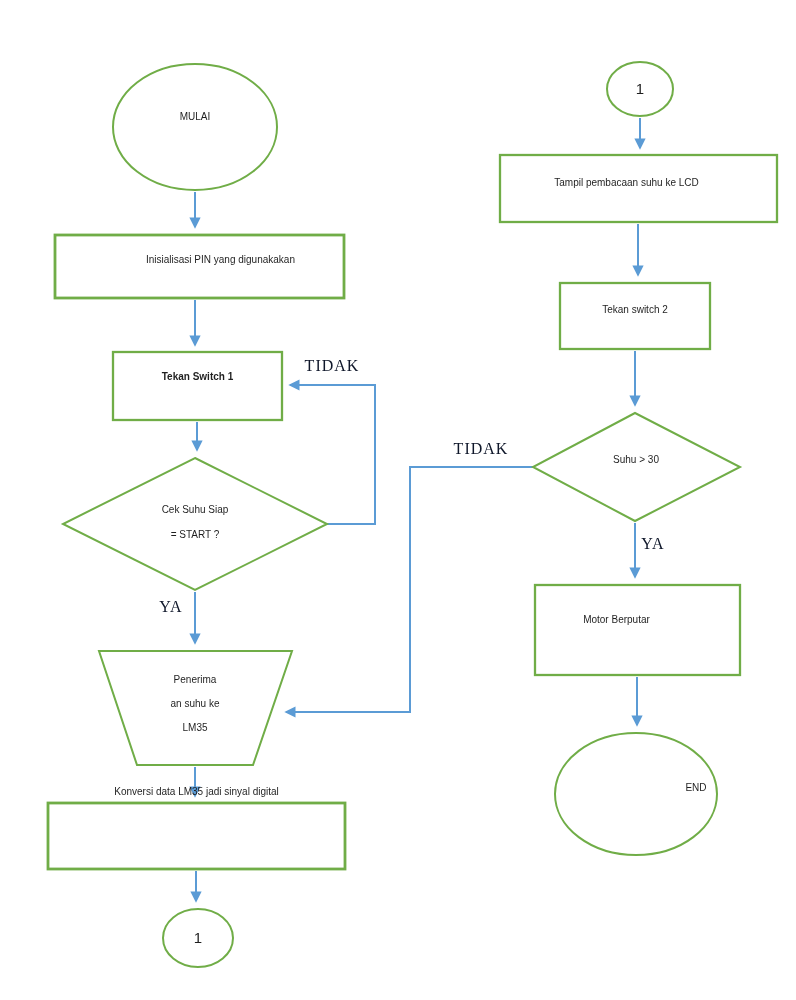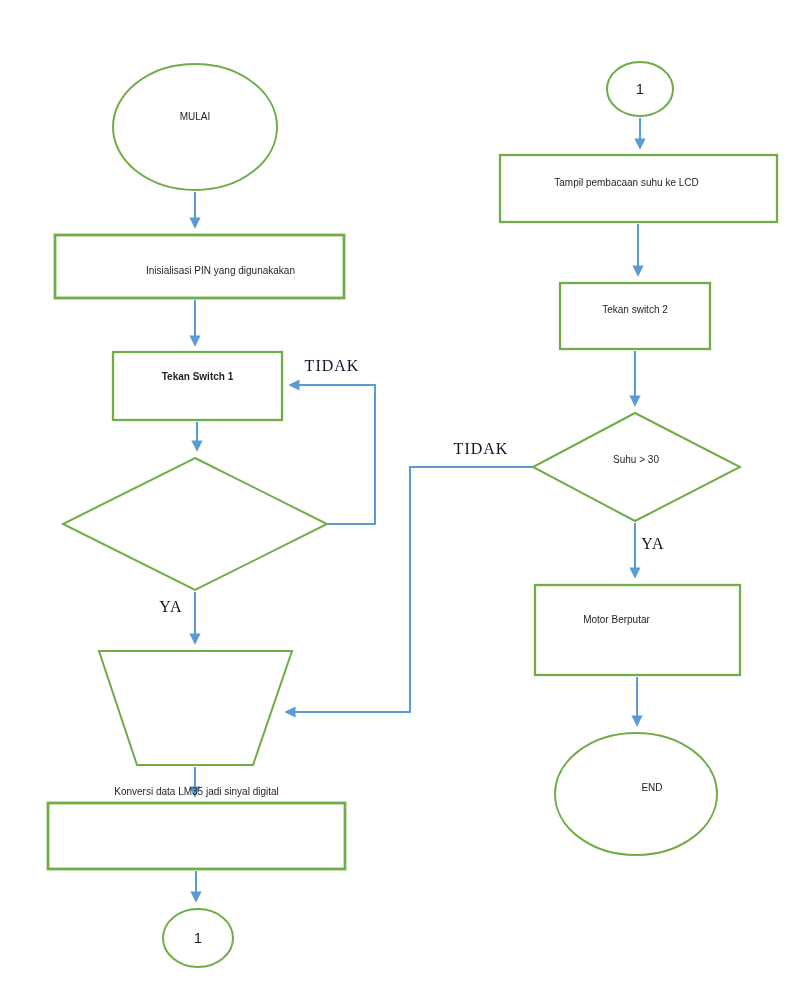--- a/index.html
+++ b/index.html
@@ -69,41 +69,46 @@
       <rect x="500" y="155" width="277" height="67" stroke-width="2.3"></rect>
       <rect x="560" y="283" width="150" height="66" stroke-width="2.3"></rect>
       <polygon points="635,413 740,467 635,521 533,467" stroke-width="2"></polygon>
       <rect x="535" y="585" width="205" height="90" stroke-width="2.3"></rect>
       <ellipse cx="636" cy="794" rx="81" ry="61" stroke-width="2"></ellipse>
     </g>
   </svg>
 
   <div class="shape-label" style="left:113px;top:104px;width:164px;height:26px;">MULAI</div>
 
-  <div class="shape-label" style="left:55px;top:258px;width:331px;height:26px;">Inisialisasi PIN yang digunakakan</div>
+  <div class="shape-label" style="left:55px;top:247px;width:331px;height:26px;">Inisialisasi PIN yang digunakakan</div>
 
   <div class="shape-label" style="left:113px;top:364px;width:169px;height:26px;font-weight:bold;">Tekan Switch 1</div>
 
+  <div class="shape-label diamond-text" style="left:105px;top:495px;width:180px;height:54px;">Cek Suhu Siap
+= START ?</div>
 
+  <div class="shape-label" style="left:120px;top:662px;width:150px;height:84px;">Penerima
+an suhu ke
+LM35</div>
 
   <div class="shape-label" style="left:48px;top:779px;width:297px;height:26px;">Konversi data LM35 jadi sinyal digital</div>
 
   <div class="shape-label connector-num" style="left:163px;top:924px;width:70px;height:28px;">1</div>
 
   <div class="shape-label connector-num" style="left:607px;top:76px;width:66px;height:26px;">1</div>
 
   <div class="shape-label" style="left:491px;top:170px;width:271px;height:26px;">Tampil pembacaan suhu ke LCD</div>
 
   <div class="shape-label" style="left:560px;top:297px;width:150px;height:26px;">Tekan switch 2</div>
 
   <div class="shape-label" style="left:553px;top:447px;width:166px;height:26px;text-align:right;">Suhu &gt; 30</div>
 
   <div class="shape-label" style="left:514px;top:607px;width:205px;height:26px;">Motor Berputar</div>
 
-  <div class="shape-label" style="left:555px;top:775px;width:194px;height:26px;">END</div>
+  <div class="shape-label" style="left:555px;top:775px;width:194px;height:26px;padding-left:44px;">END</div>
 
   <div class="edge-label" style="left:296px;top:356px;width:72px;height:20px;">TIDAK</div>
 
   <div class="edge-label" style="left:150px;top:596px;width:42px;height:22px;">YA</div>
 
   <div class="edge-label" style="left:444px;top:439px;width:74px;height:20px;">TIDAK</div>
 
   <div class="edge-label" style="left:633px;top:533px;width:40px;height:22px;">YA</div>
 
 </div>

